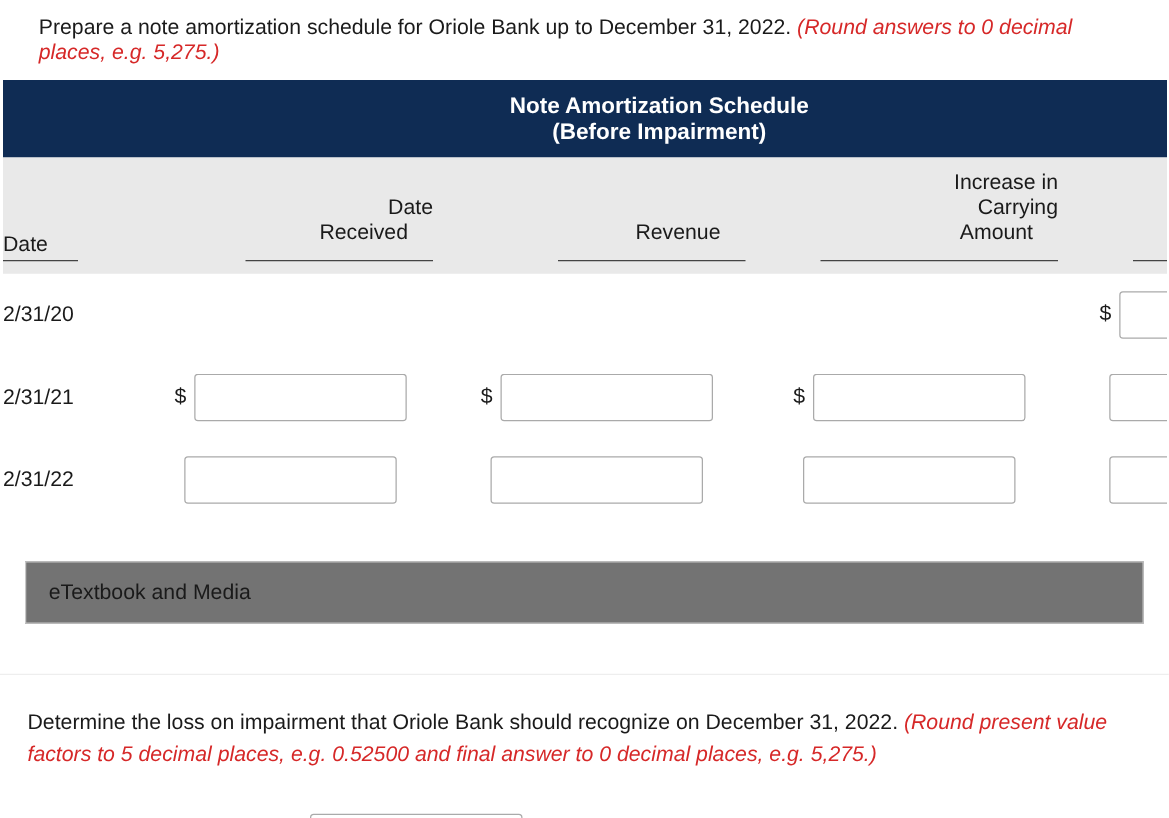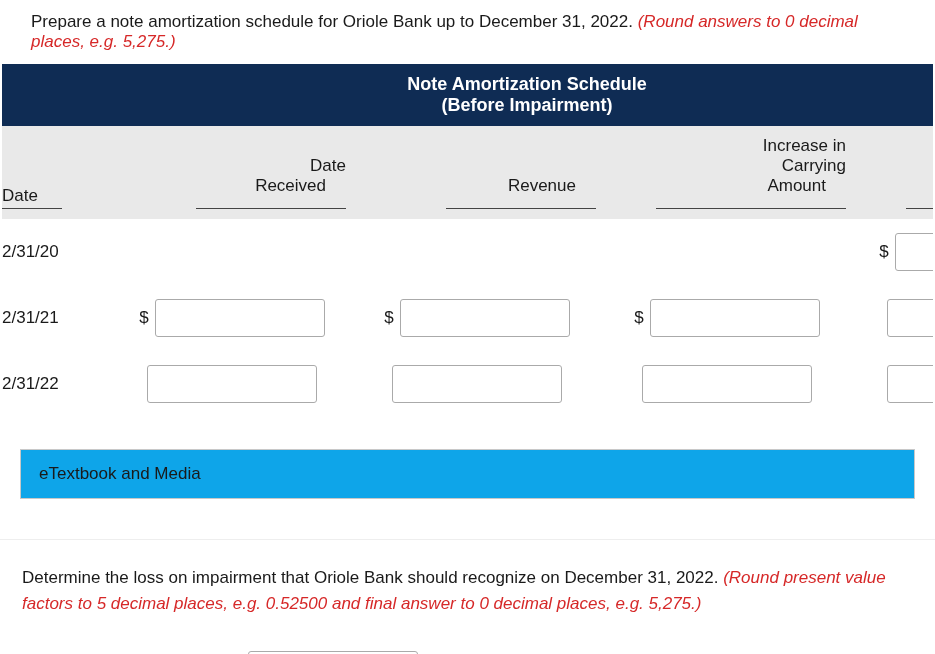--- a/index.html
+++ b/index.html
@@ -70,21 +70,21 @@
       height: 38px;
       border: 1px solid #aaa;
       border-radius: 3px;
       padding: 0 8px;
       font-size: 16px;
     }
     .col-carry input[type="text"] { width: 130px; }
     .etextbook {
       margin: 20px 20px;
       border: 1px solid #c8c8c8;
-      background: #0ea5e9;
+      background: #737373;
       padding: 14px 18px;
       font-size: 17px;
     }
     .hr-full { height: 1px; background: #eee; margin: 40px 0 0; }
     .q2 {
       margin-top: 15px;
       padding: 10px 22px;
     }
     .q2 .instr { line-height: 1.5; }
     .loss-row {

